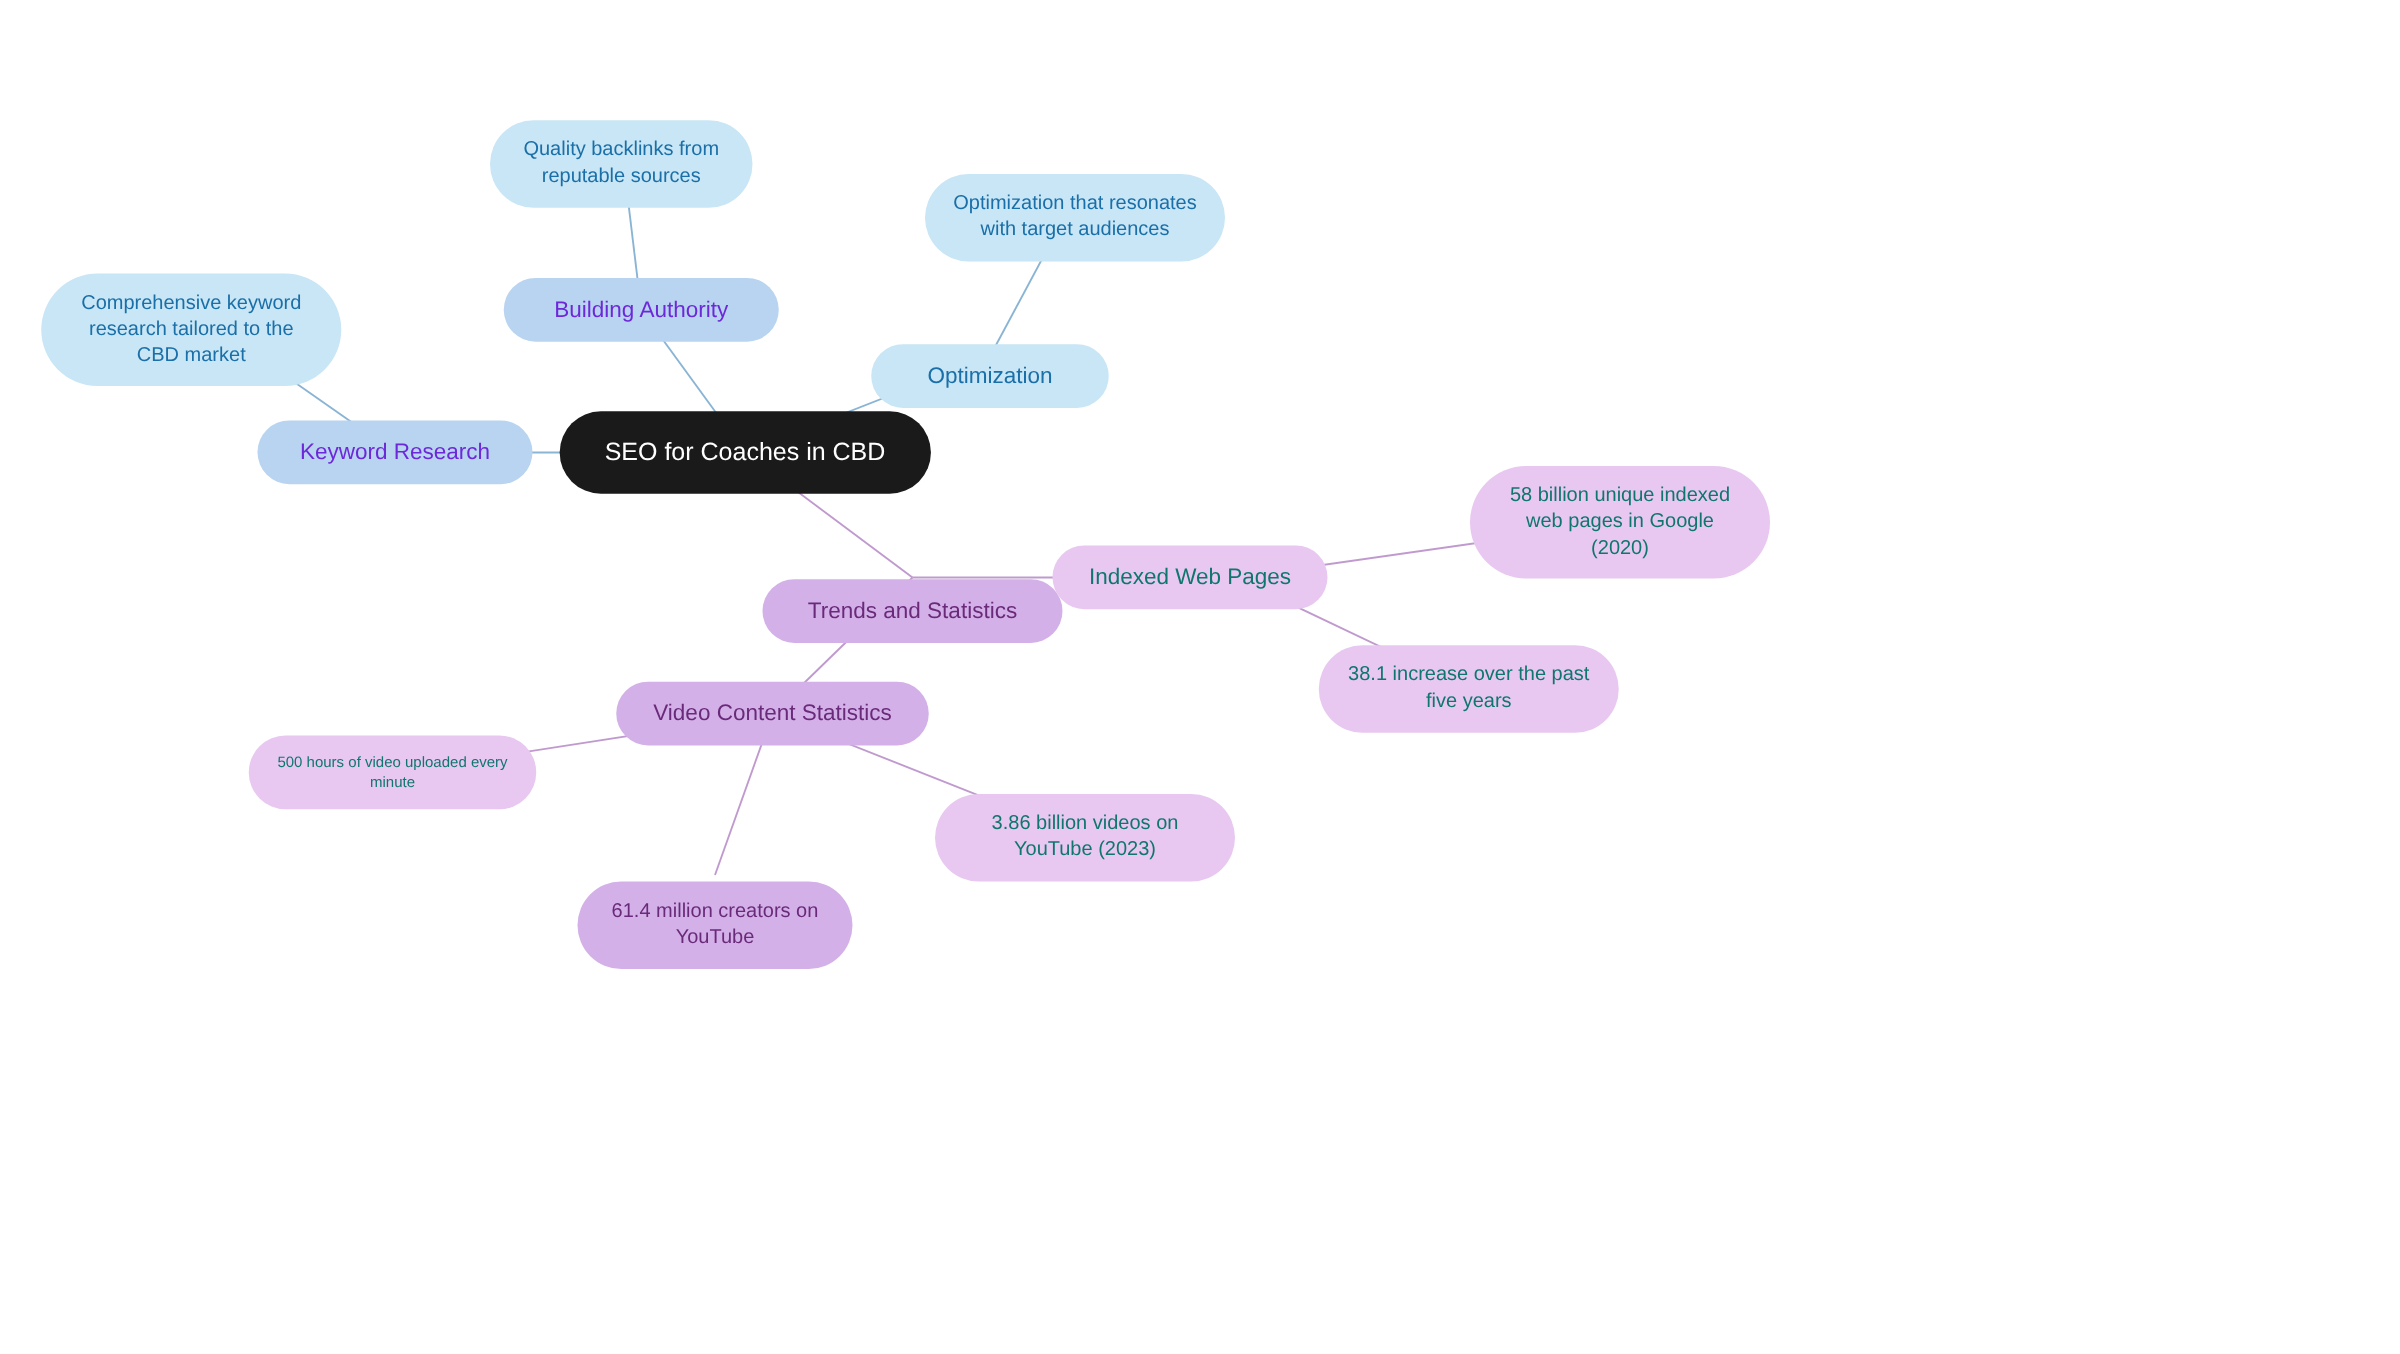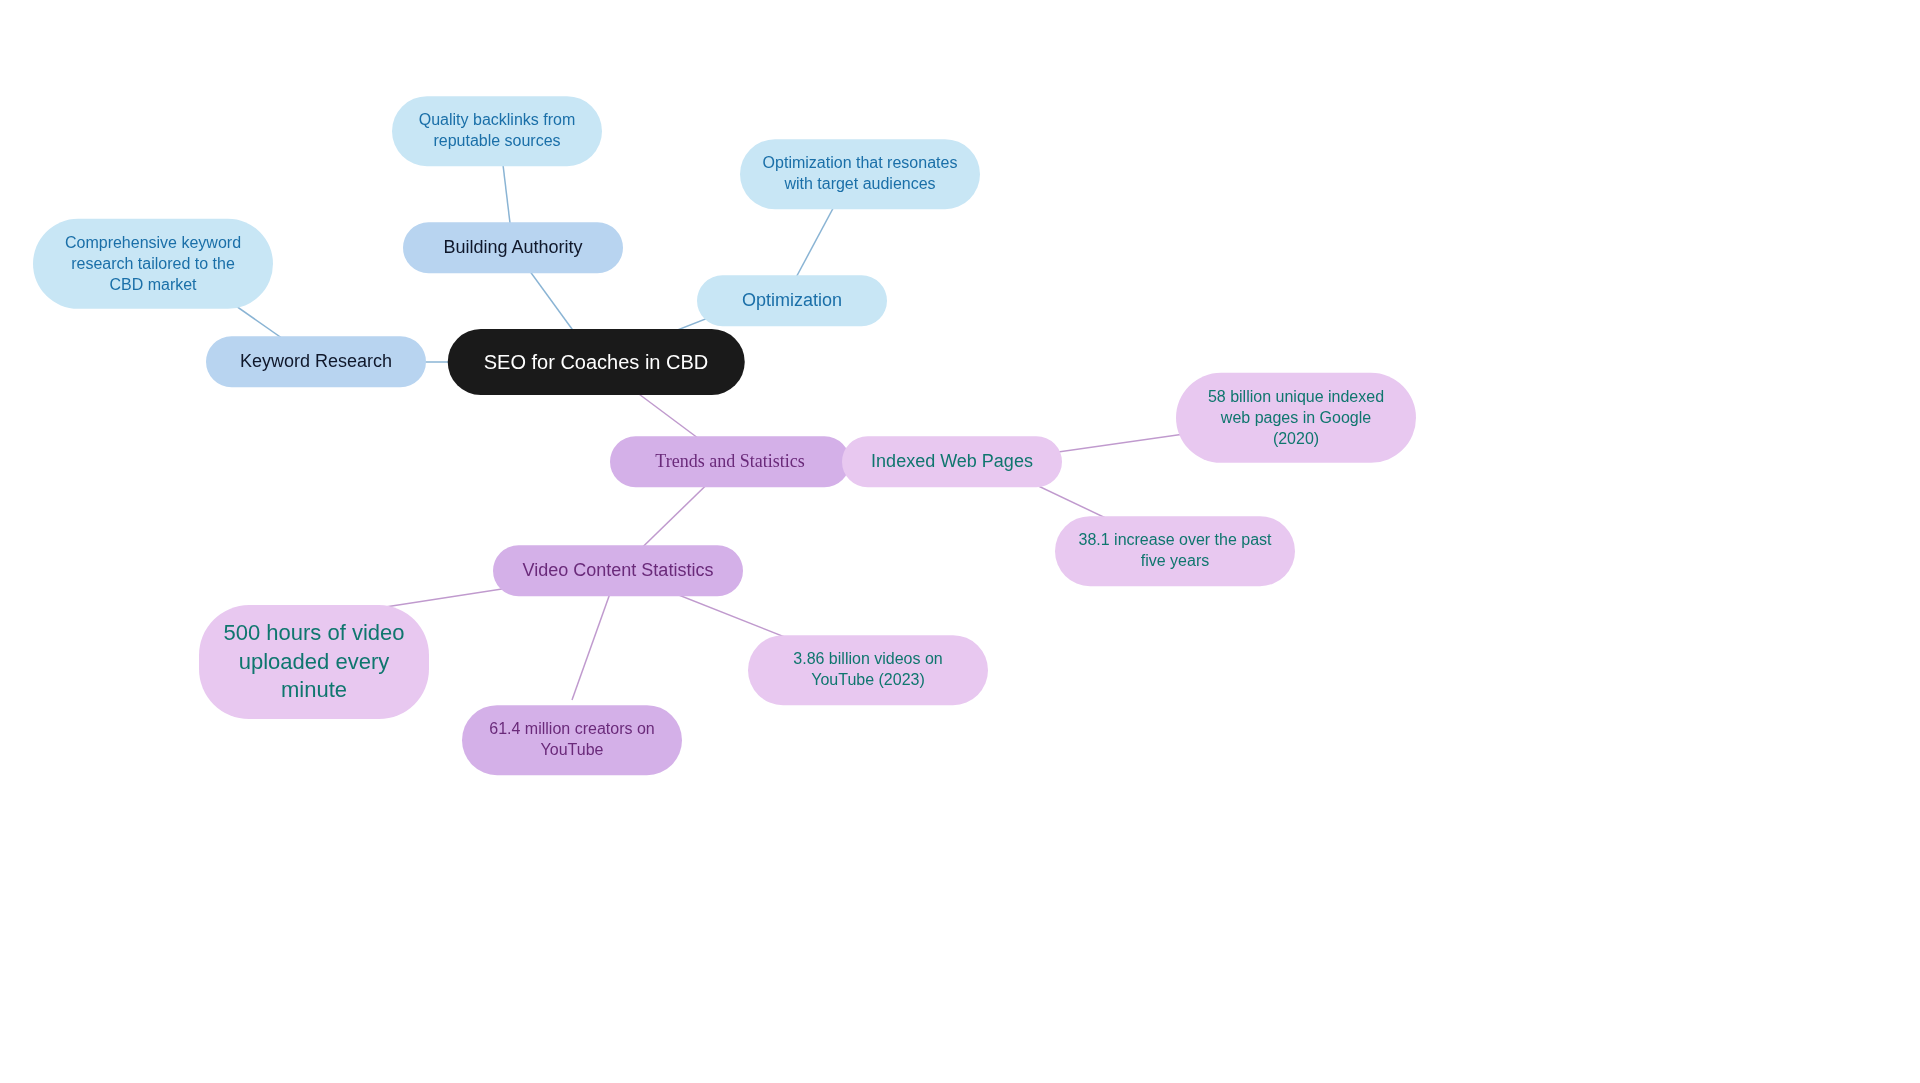--- a/index.html
+++ b/index.html
@@ -44,21 +44,21 @@
 
     .node-blue-light {
       background: #c8e6f5;
       color: #1a6fa8;
       border: none;
       margin-top: 16px;
     }
 
     .node-blue-medium {
       background: #b8d4f0;
-      color: #0f172a;
+      color: #6d28d9;
       border: none;
     }
 
     .node-purple-light {
       background: #e8c8f0;
       color: #0f766e;
       border: none;
     }
 
     .node-purple-medium {
@@ -95,27 +95,27 @@
 <div class="node node-blue-light" style="left: 153px; top: 248px; width: 240px; font-size: 16px;">Comprehensive keyword research tailored to the CBD market</div>
 
 <div class="node node-blue-medium" style="left: 513px; top: 248px; width: 220px;">Building Authority</div>
 
 <div class="node node-blue-light" style="left: 497px; top: 115px; width: 210px; font-size: 16px;">Quality backlinks from reputable sources</div>
 
 <div class="node node-blue-light" style="left: 792px; top: 285px; width: 190px;">Optimization</div>
 
 <div class="node node-blue-light" style="left: 860px; top: 158px; width: 240px; font-size: 16px;">Optimization that resonates with target audiences</div>
 
-<div class="node node-purple-medium" style="left: 730px; top: 462px; width: 240px; font-family: Liberation Serif, serif;">Trends and Statistics</div>
+<div class="node node-purple-medium" style="left: 730px; top: 489px; width: 240px;">Trends and Statistics</div>
 
 <div class="node node-purple-light" style="left: 952px; top: 462px; width: 220px;">Indexed Web Pages</div>
 
 <div class="node node-purple-light" style="left: 1296px; top: 418px; width: 240px; font-size: 16px;">58 billion unique indexed web pages in Google (2020)</div>
 
 <div class="node node-purple-light" style="left: 1175px; top: 551px; width: 240px; font-size: 16px;">38.1 increase over the past five years</div>
 
 <div class="node node-purple-medium" style="left: 618px; top: 571px; width: 250px;">Video Content Statistics</div>
 
-<div class="node node-purple-light" style="left: 314px; top: 618px; width: 230px; font-size: 22px; margin-top: 44px;">500 hours of video uploaded every minute</div>
+<div class="node node-purple-light" style="left: 314px; top: 618px; width: 230px; font-size: 12px;">500 hours of video uploaded every minute</div>
 
 <div class="node node-purple-medium" style="left: 572px; top: 700px; width: 220px; font-size: 16px; margin-top: 40px;">61.4 million creators on YouTube</div>
 
 <div class="node node-purple-light" style="left: 868px; top: 670px; width: 240px; font-size: 16px;">3.86 billion videos on YouTube (2023)</div>
 
 </body></html>

